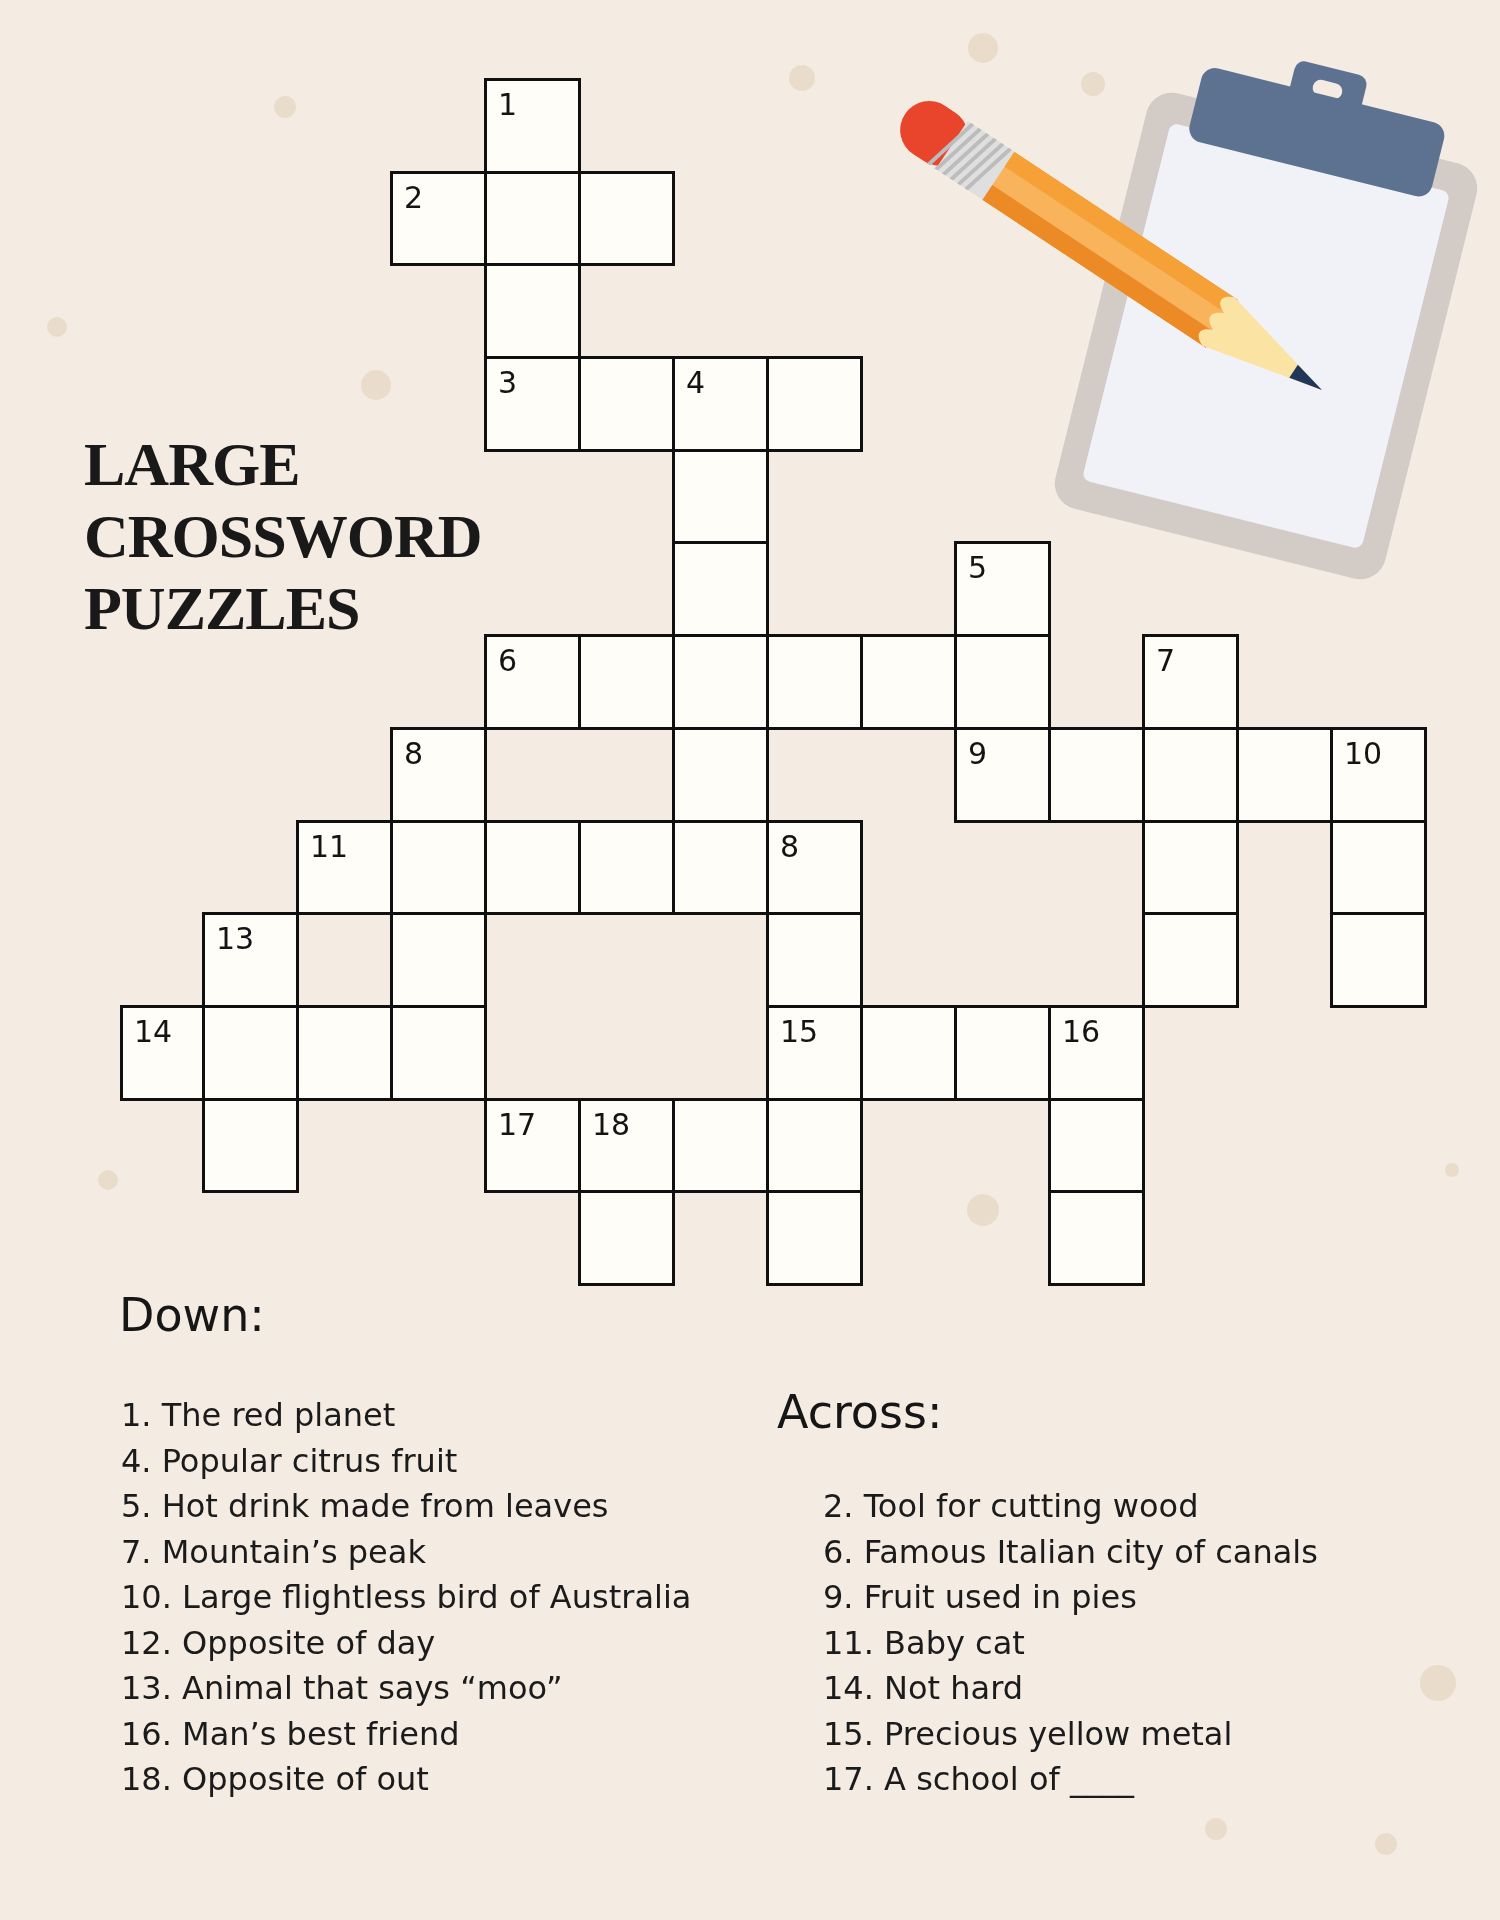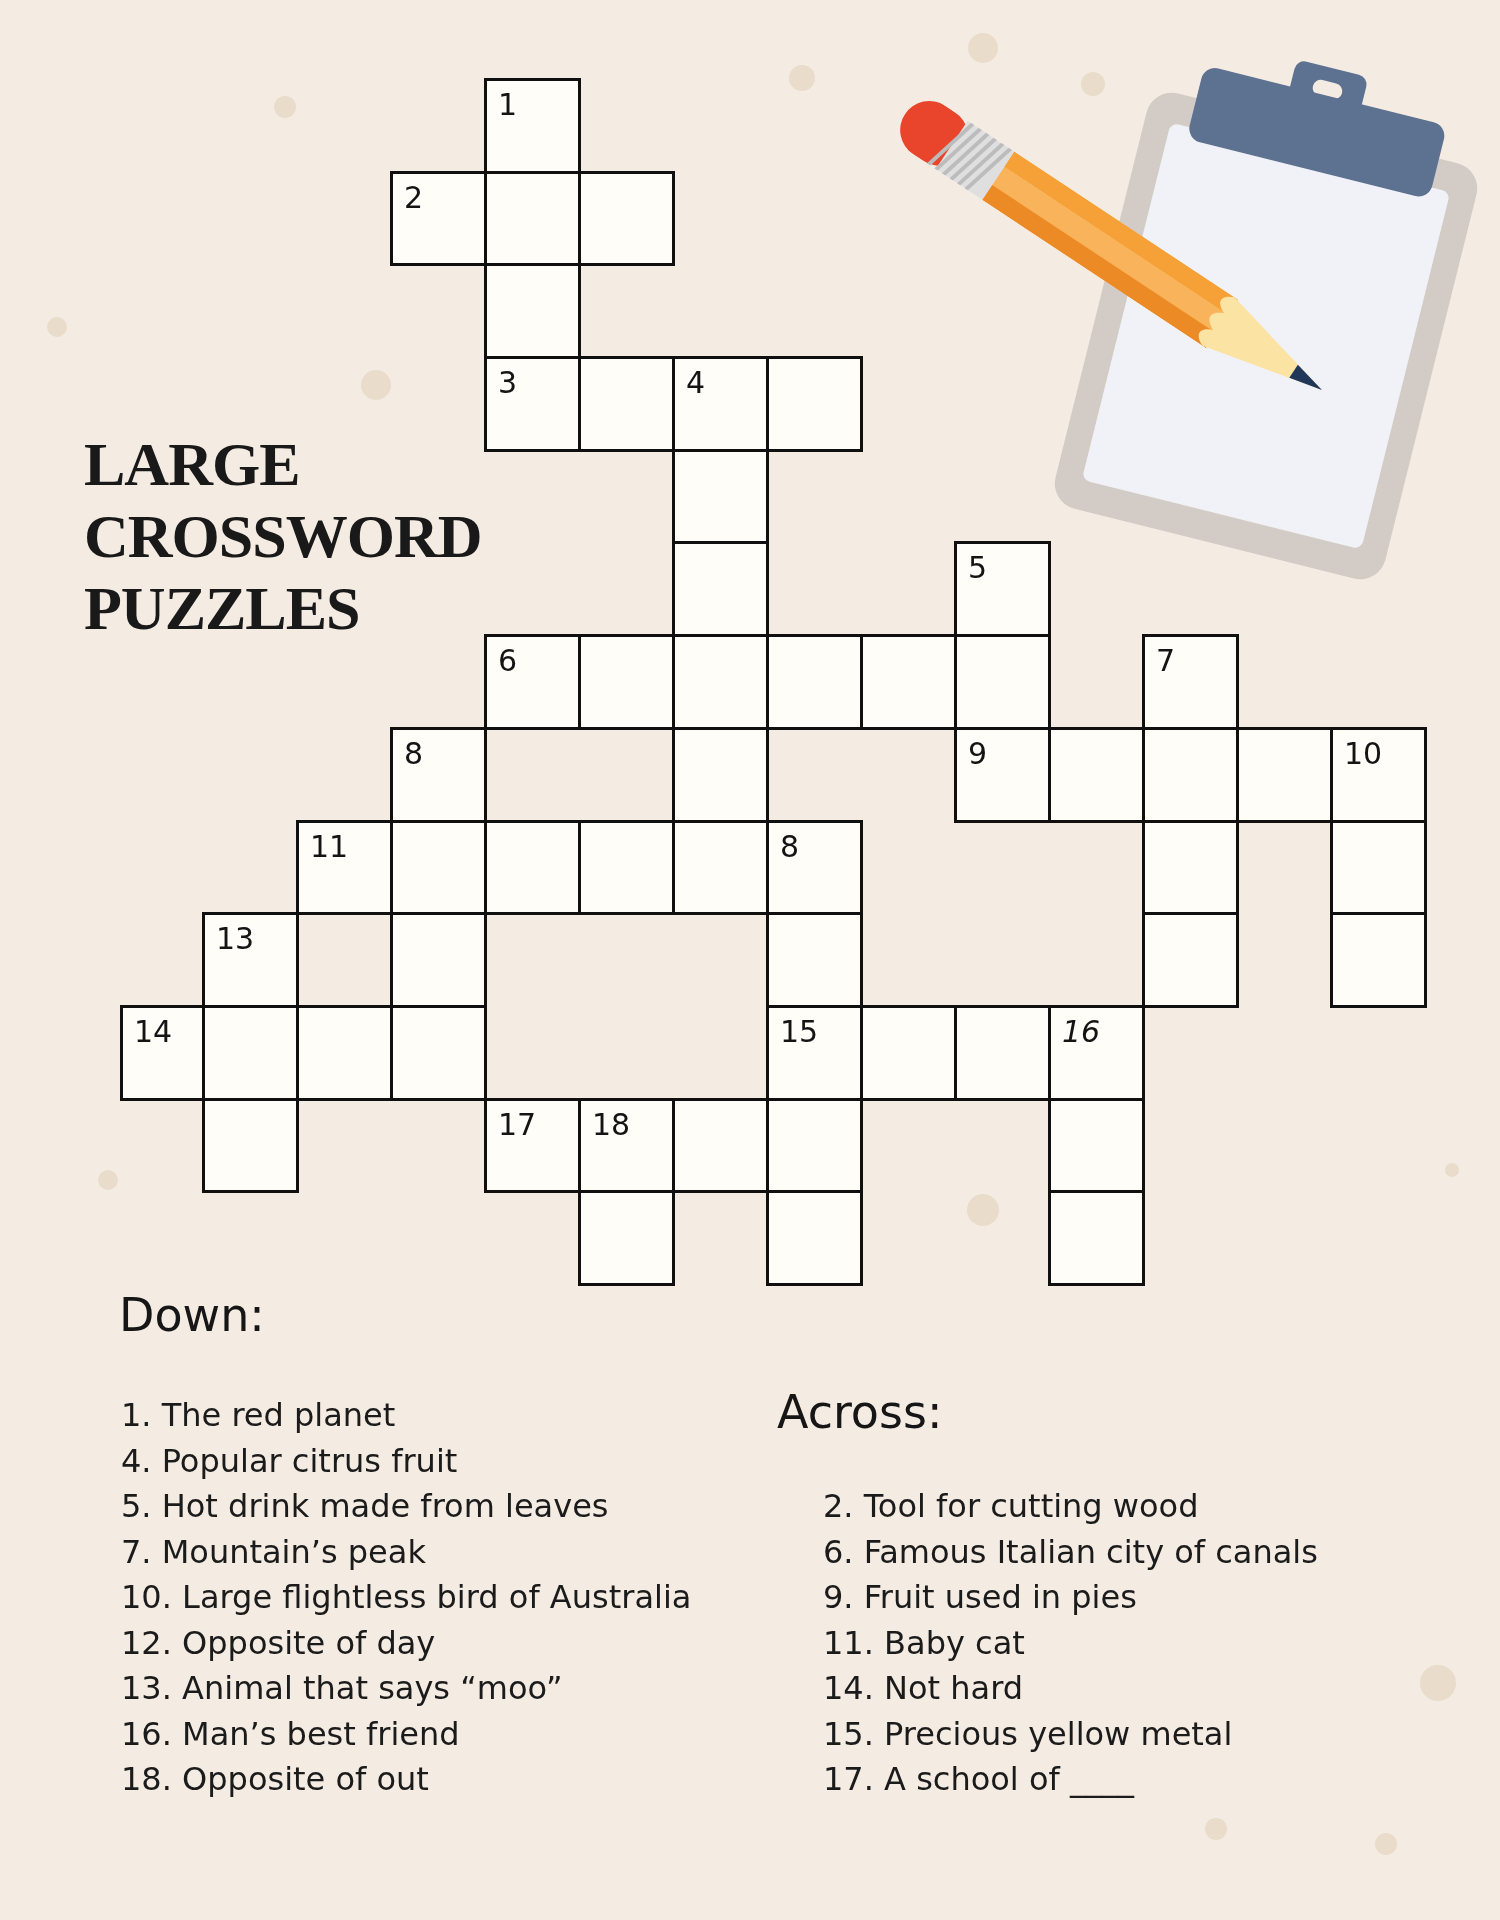--- a/index.html
+++ b/index.html
@@ -180,21 +180,21 @@
         <span class="num">14</span>
       </div>
       <div class="cell" style="left: 202px; top: 1005px; width: 97px; height: 96px;"></div>
       <div class="cell" style="left: 296px; top: 1005px; width: 97px; height: 96px;"></div>
       <div class="cell" style="left: 390px; top: 1005px; width: 97px; height: 96px;"></div>
       <div class="cell" style="left: 766px; top: 1005px; width: 97px; height: 96px;">
         <span class="num">15</span>
       </div>
       <div class="cell" style="left: 860px; top: 1005px; width: 97px; height: 96px;"></div>
       <div class="cell" style="left: 954px; top: 1005px; width: 97px; height: 96px;"></div>
-      <div class="cell" style="left: 1048px; top: 1005px; width: 97px; height: 96px; font-style: italic;">
+      <div class="cell" style="left: 1048px; top: 1005px; width: 97px; height: 96px;">
         <span class="num">16</span>
       </div>
       <div class="cell" style="left: 202px; top: 1098px; width: 97px; height: 95px;"></div>
       <div class="cell" style="left: 484px; top: 1098px; width: 97px; height: 95px;">
         <span class="num">17</span>
       </div>
       <div class="cell" style="left: 578px; top: 1098px; width: 97px; height: 95px;">
         <span class="num">18</span>
       </div>
       <div class="cell" style="left: 672px; top: 1098px; width: 97px; height: 95px;"></div>

